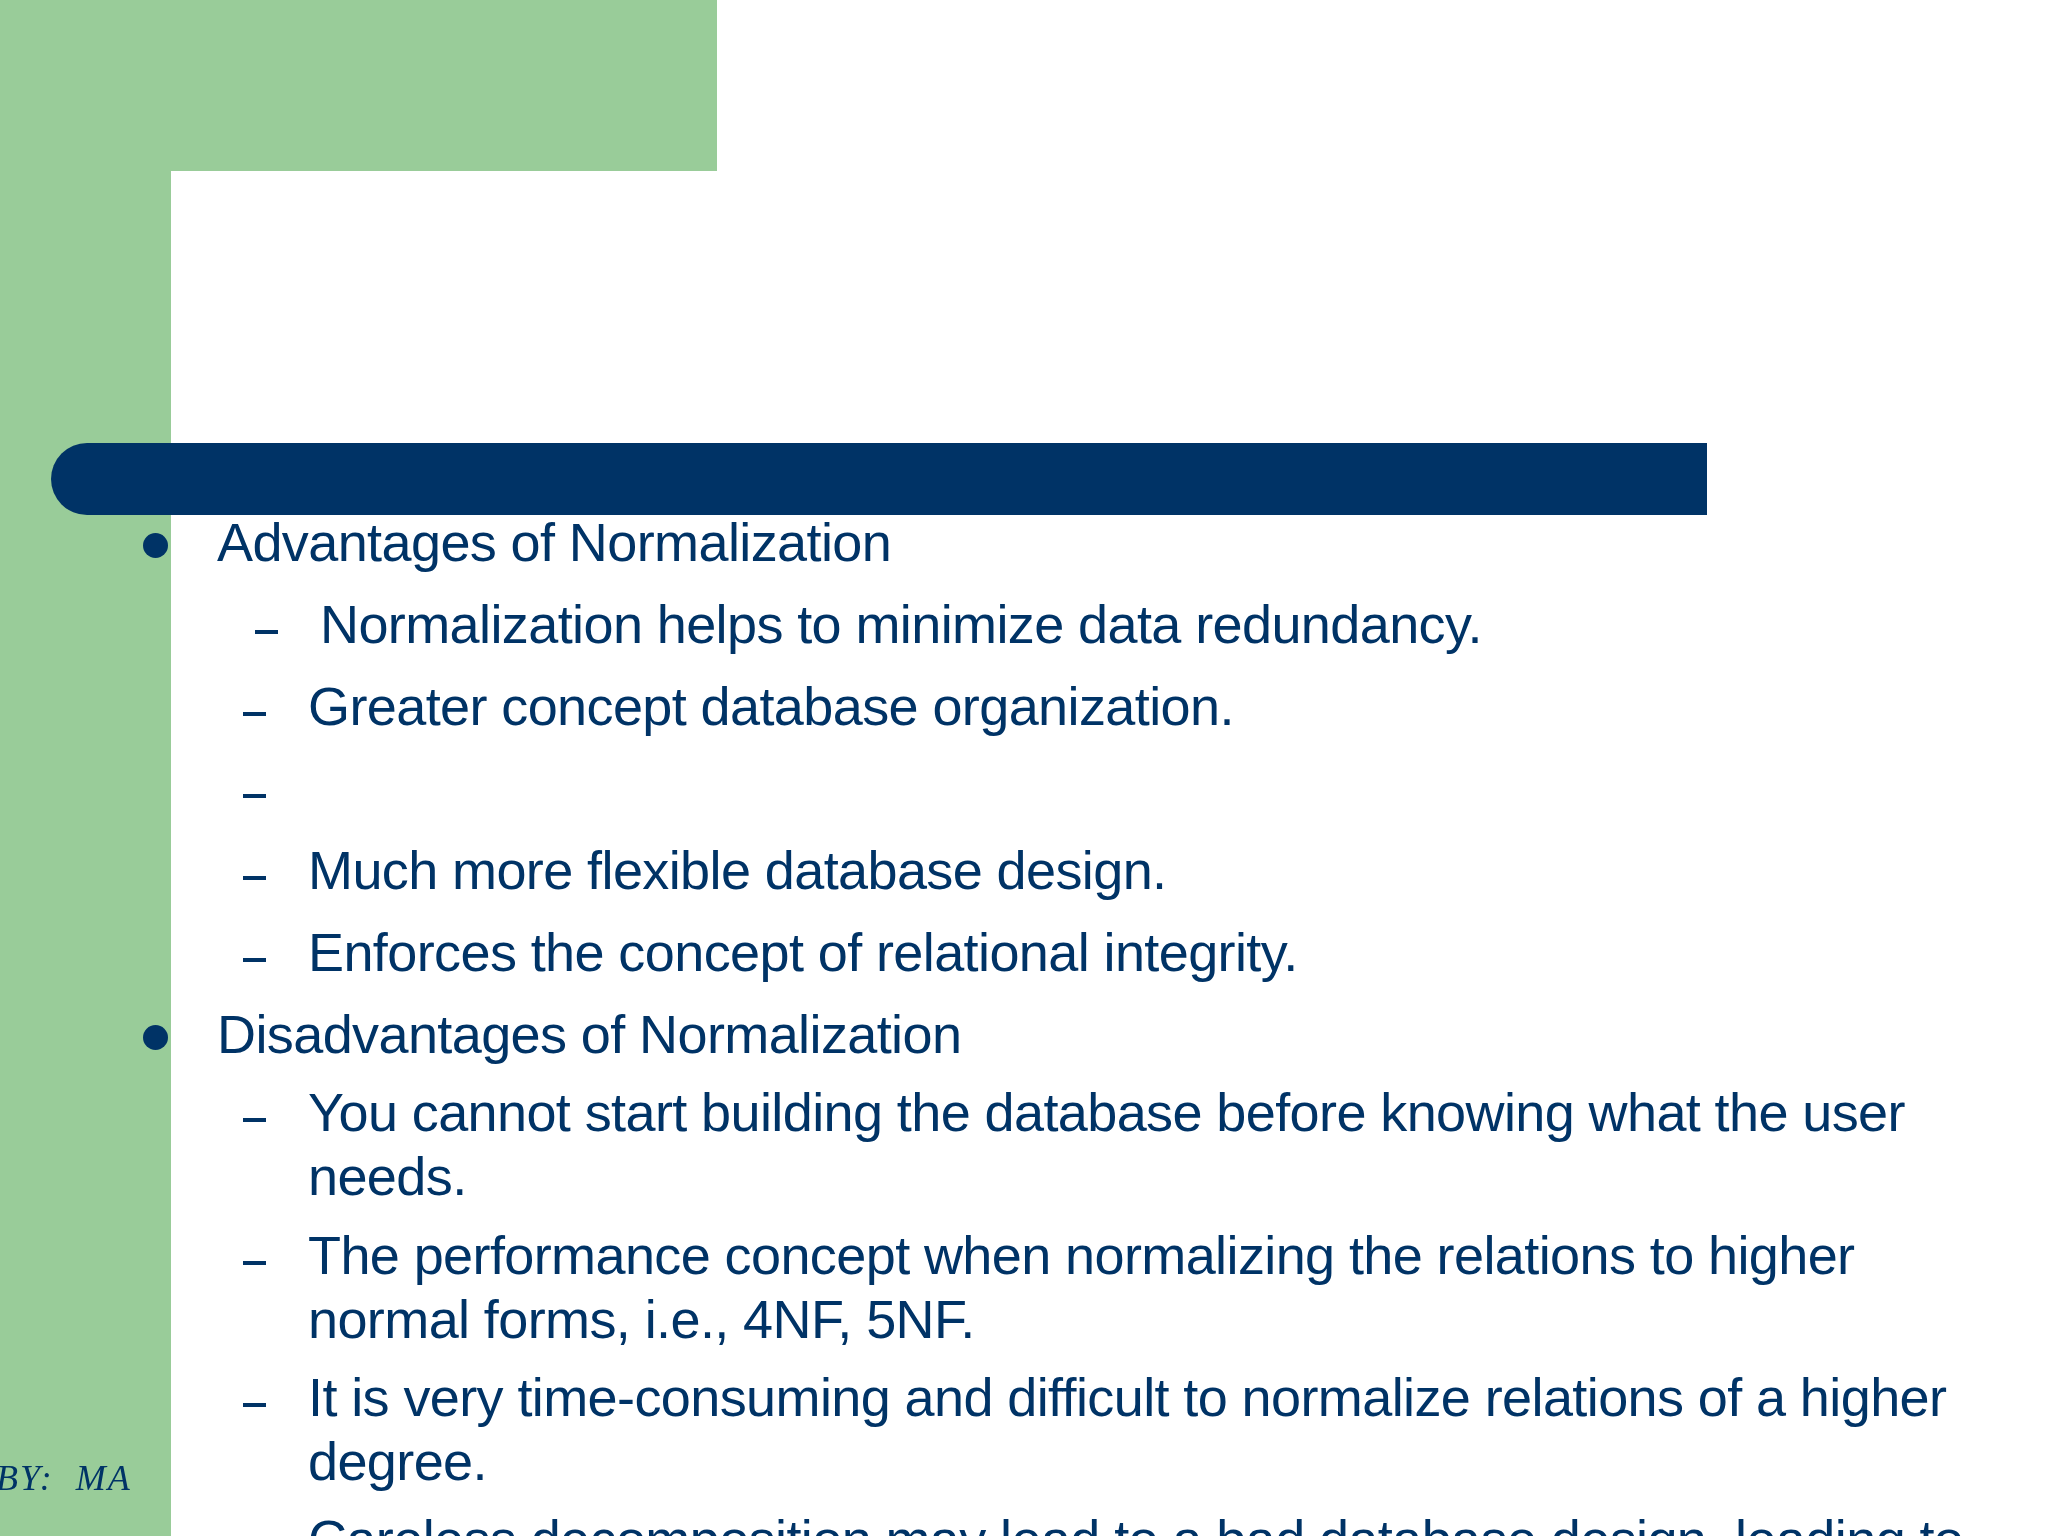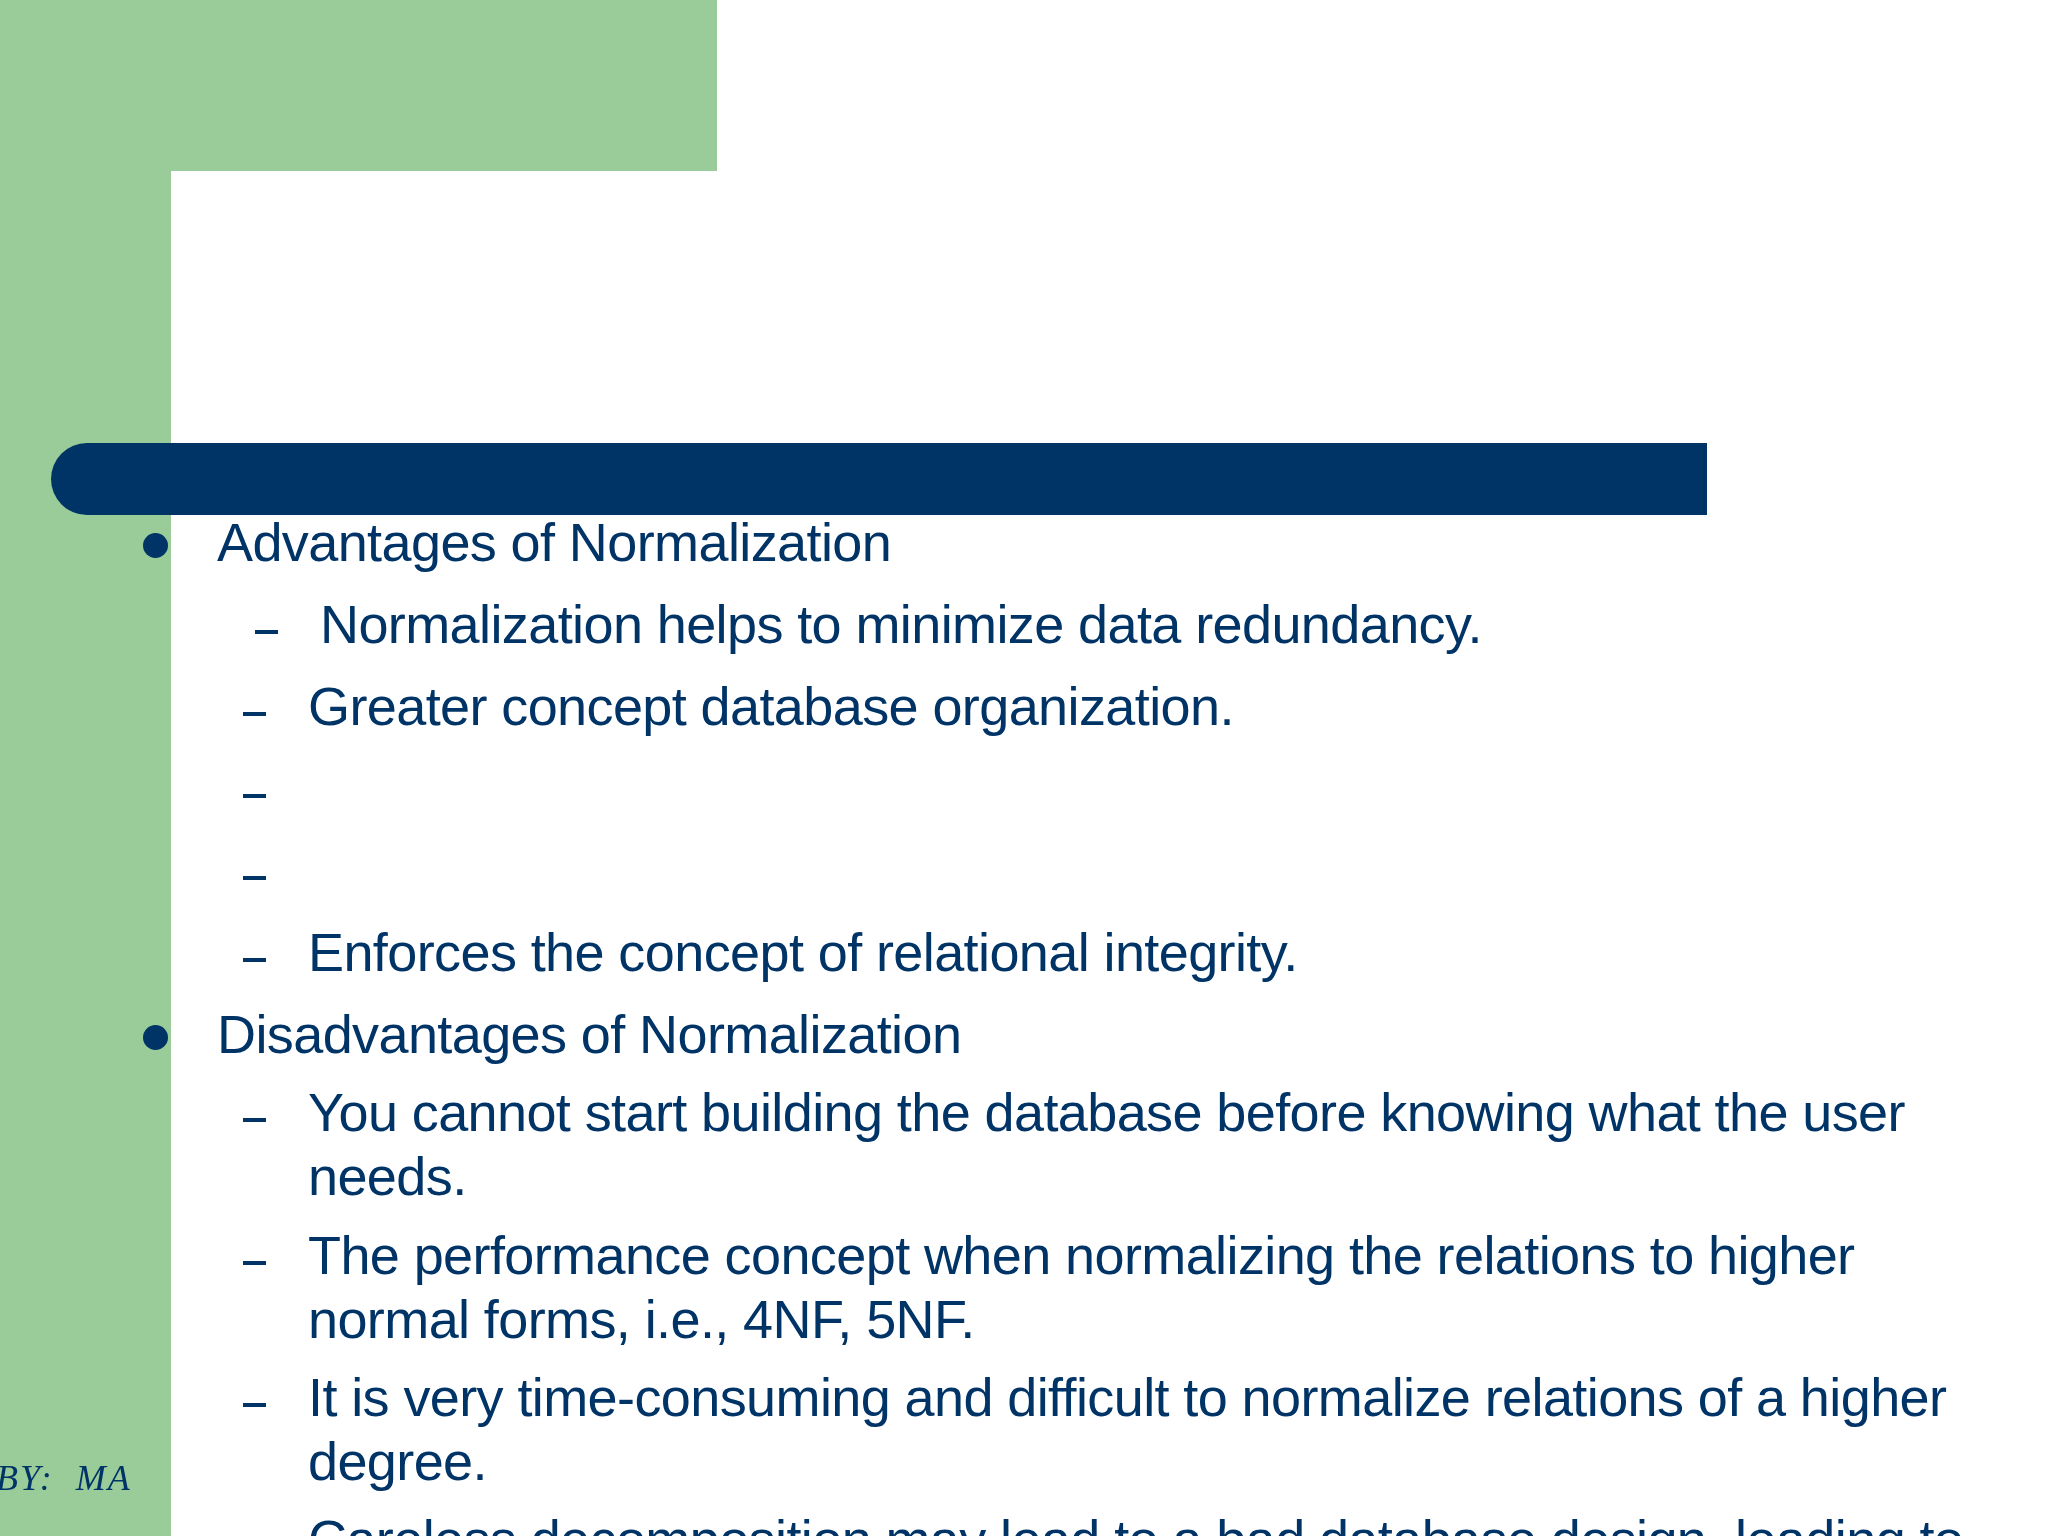--- a/index.html
+++ b/index.html
@@ -107,20 +107,21 @@
     </div>
     <div class="l2" style="top:674px; left:0; width:2048px; height:64px;">
       <span class="dash" style="top:38px;"></span>
       <span class="txt">Greater concept database organization.</span>
     </div>
     <div class="l2" style="top:756px; left:0; width:2048px; height:64px;">
       <span class="dash" style="top:38px;"></span>
     </div>
     <div class="l2" style="top:838px; left:0; width:2048px; height:64px;">
       <span class="dash" style="top:38px;"></span>
+      <span class="txt">Much more flexible database design.</span>
     </div>
     <div class="l2" style="top:920px; left:0; width:2048px; height:64px;">
       <span class="dash" style="top:38px;"></span>
       <span class="txt">Enforces the concept of relational integrity.</span>
     </div>
 
     <div class="l1" style="top:1002px; left:0; width:2048px; height:64px;">
       <span class="bullet-dot" style="top:23px;"></span>
       <span class="txt">Disadvantages of Normalization</span>
     </div>

